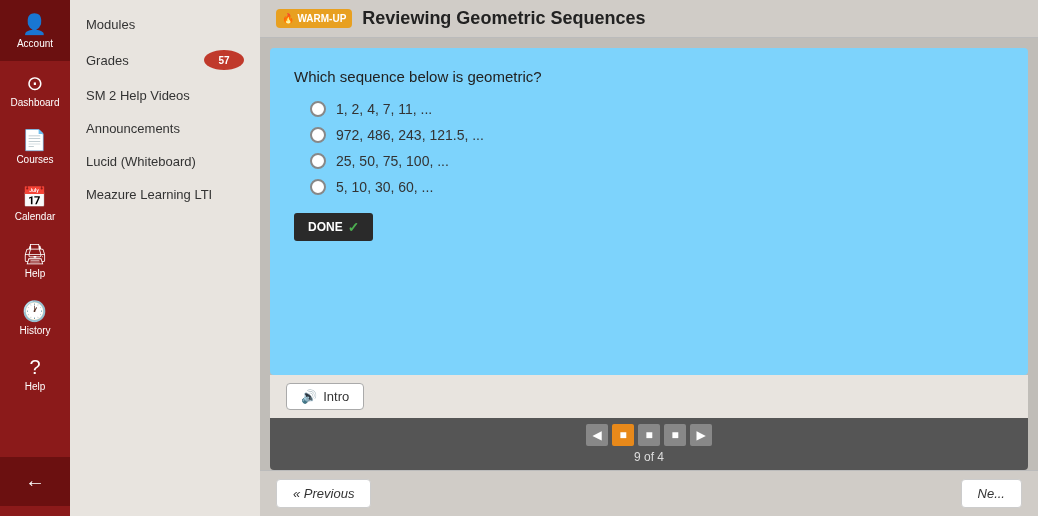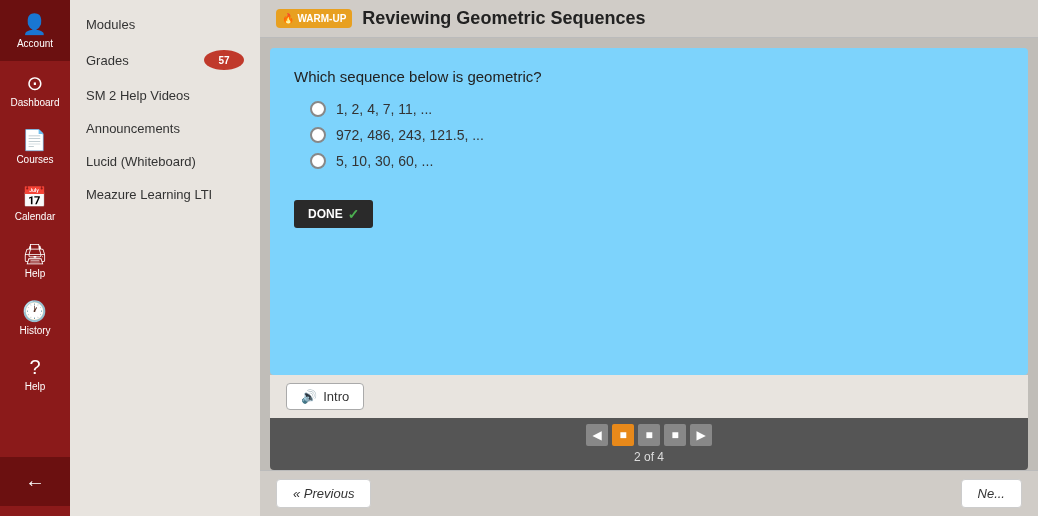--- a/index.html
+++ b/index.html
@@ -164,21 +164,21 @@
     .option-radio {
       width: 16px;
       height: 16px;
       border-radius: 50%;
       border: 2px solid #888;
       flex-shrink: 0;
       background: white;
     }
 
     .done-button {
-      margin-top: 31px;
+      margin-top: 18px;
       display: inline-flex;
       align-items: center;
       gap: 5px;
       background: #2a2a2a;
       color: white;
       padding: 6px 14px;
       font-size: 12px;
       font-weight: bold;
       border-radius: 3px;
       cursor: pointer;
@@ -347,20 +347,24 @@
         <li class="option-item">
           <span class="option-radio"></span>
           <span>1, 2, 4, 7, 11, ...</span>
         </li>
         <li class="option-item">
           <span class="option-radio"></span>
           <span>972, 486, 243, 121.5, ...</span>
         </li>
         <li class="option-item">
           <span class="option-radio"></span>
+          <span>25, 50, 75, 100, ...</span>
+        </li>
+        <li class="option-item">
+          <span class="option-radio"></span>
           <span>5, 10, 30, 60, ...</span>
         </li>
       </ul>
       <button class="done-button">
         <span>DONE</span>
         <span class="done-check">✓</span>
       </button>
     </div>
 
     <div class="slide-bottom">
@@ -371,21 +375,21 @@
     </div>
 
     <div class="nav-bar">
       <div class="nav-controls">
         <button class="nav-btn">◀</button>
         <button class="nav-btn active">■</button>
         <button class="nav-btn">■</button>
         <button class="nav-btn">■</button>
         <button class="nav-btn">▶</button>
       </div>
-      <span class="nav-page-text">2 of 4</span>
+      <span class="nav-page-text">9 of 4</span>
     </div>
 
     <div class="bottom-bar">
       <button class="prev-button">« Previous</button>
       <button class="next-button">Ne...</button>
     </div>
 
   </div>
 </div>
 

